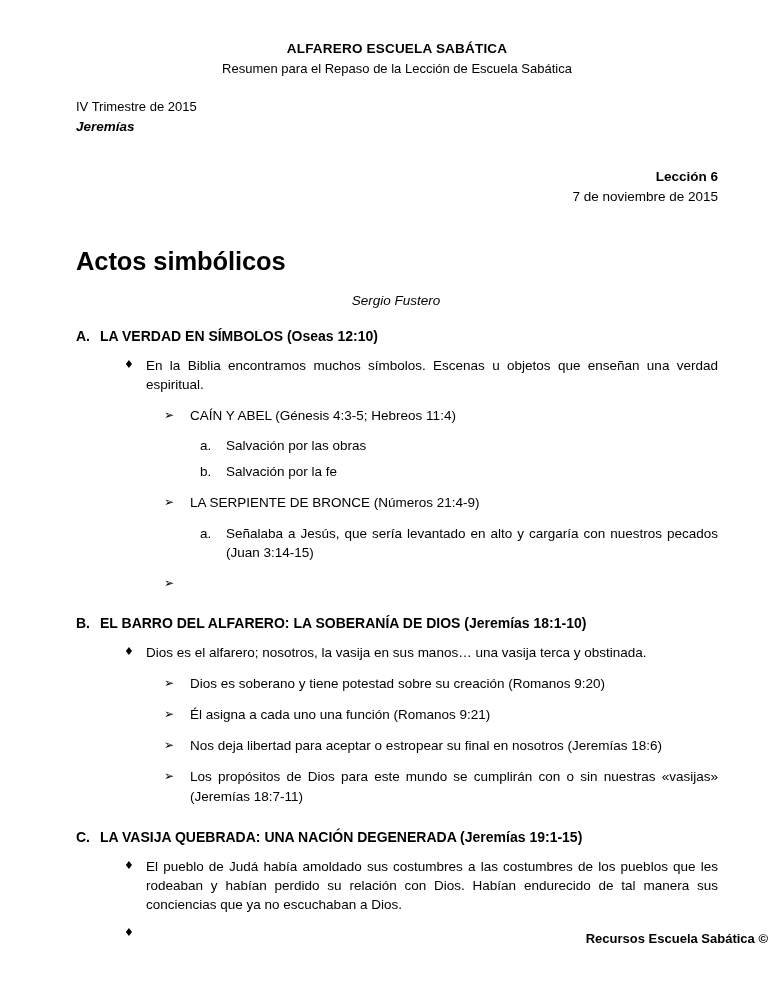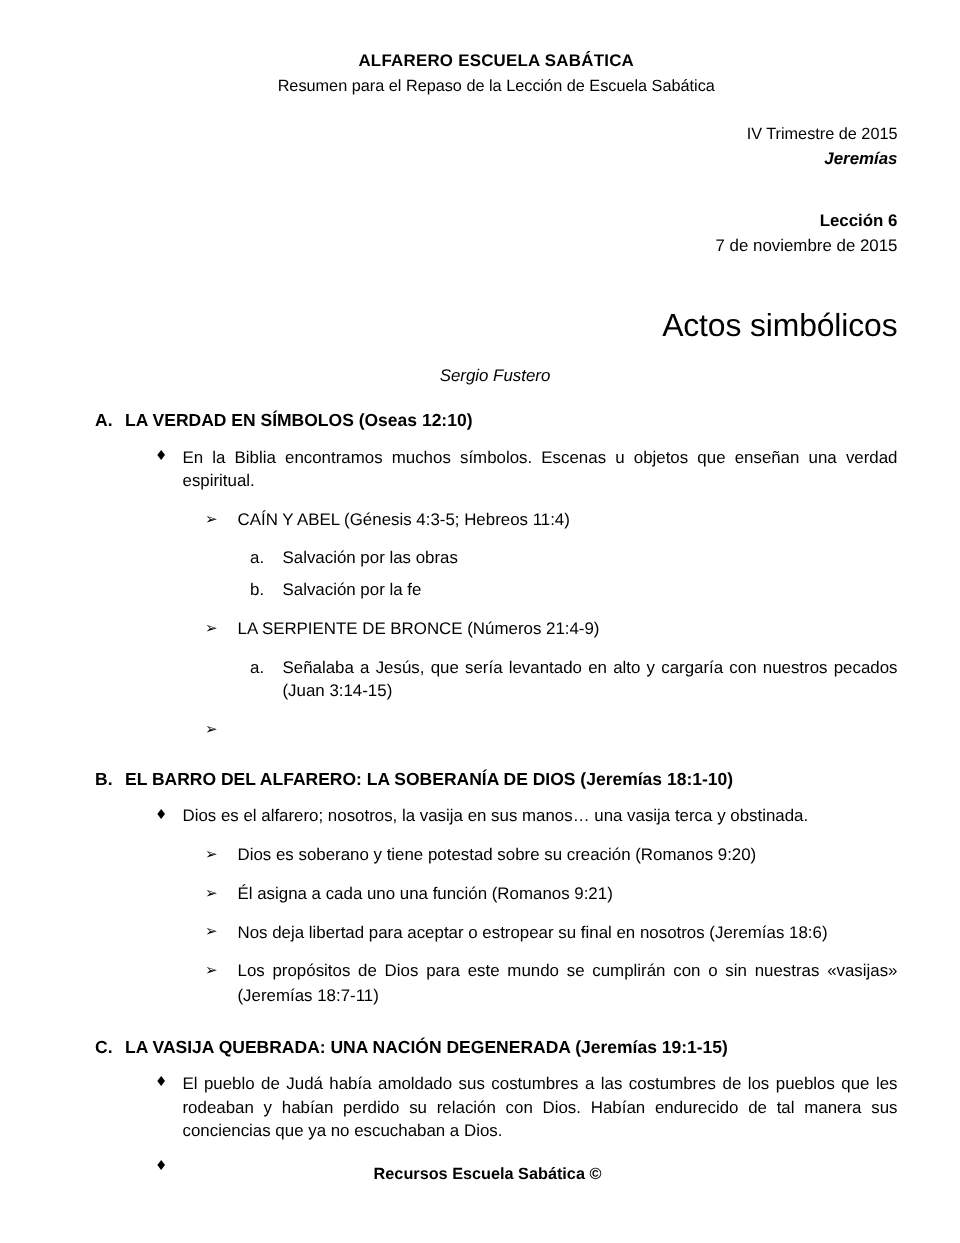--- a/index.html
+++ b/index.html
@@ -42,21 +42,21 @@
     letter-spacing: 0.2px;
     line-height: 1.35;
   }
   .masthead-sub {
     font-size: 13px;
     font-weight: normal;
     line-height: 1.35;
     margin-top: 2px;
   }
   .quarter-block {
-    text-align: right;
+    text-align: left;
     margin-top: 20px;
   }
   .quarter {
     font-size: 13px;
     line-height: 1.45;
   }
   .book {
     font-size: 13.5px;
     font-weight: bold;
     font-style: italic;
@@ -71,23 +71,23 @@
     font-weight: bold;
     line-height: 1.5;
   }
   .lesson-date {
     font-size: 13.5px;
     line-height: 1.5;
   }
 
   
   .doc-title {
-    text-align: right;
+    text-align: left;
     font-size: 25.5px;
-    font-weight: normal;
+    font-weight: bold;
     margin-top: 39px;
     letter-spacing: -0.1px;
   }
   .author {
     text-align: center;
     font-size: 13.5px;
     font-style: italic;
     margin-top: 14px;
     padding-right: 2px;
   }
@@ -190,21 +190,21 @@
   }
 
   .tight { margin-top: 7px !important; }
 
   
   .footer {
     position: absolute;
     left: 12px;
     right: 0;
     top: 931px;
-    text-align: center;
+    text-align: right;
     font-size: 13px;
     font-weight: bold;
   }
 </style>
 </head>
 <body>
 
 <div class="page">
   <div class="content">
 

